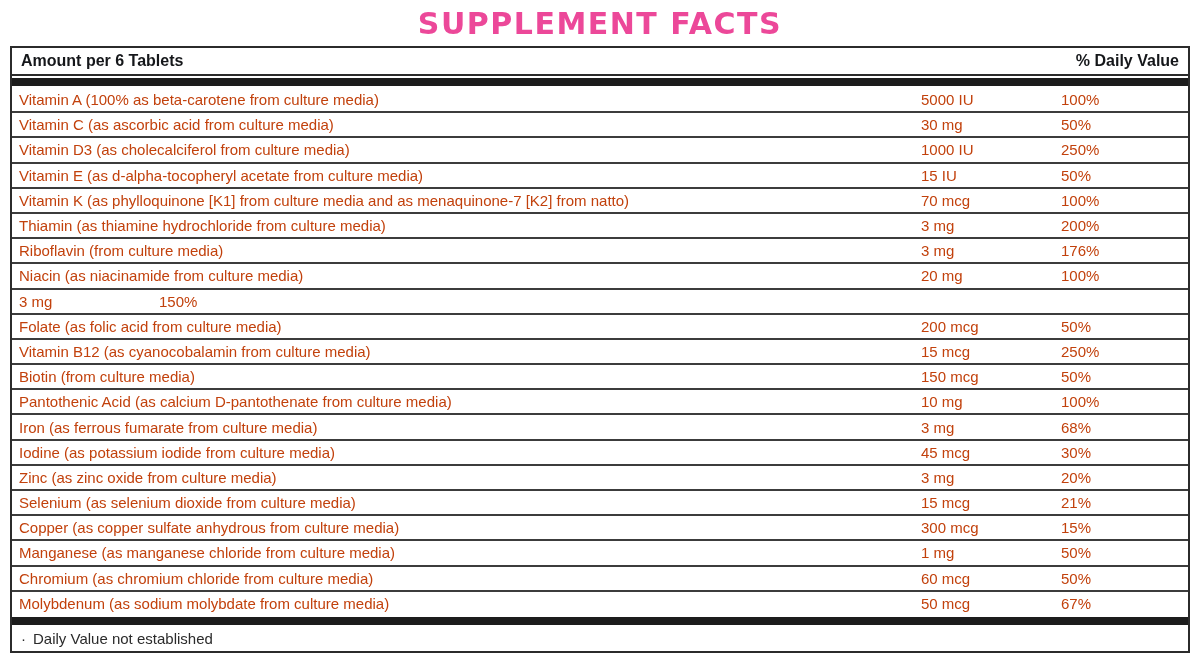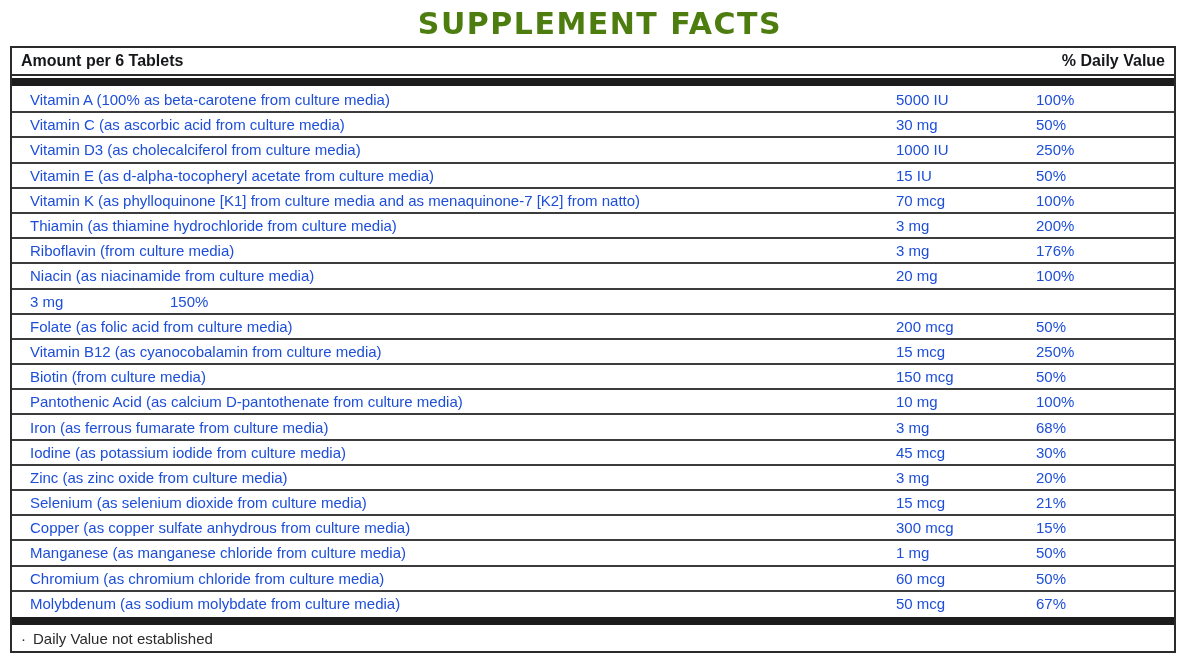--- a/index.html
+++ b/index.html
@@ -15,26 +15,26 @@
     width: 1200px;
     height: 658px;
     box-sizing: border-box;
   }
   .title {
     text-align: center;
     font-family: "DejaVu Sans", sans-serif;
     font-weight: bold;
     font-size: 30px;
     letter-spacing: 1.5px;
-    color: #4d7c0f;
+    color: #ec4899;
     padding-top: 7px;
     line-height: 34px;
   }
   .facts-table {
-    margin: 5px 24px 0 10px;
+    margin: 5px 10px 0 10px;
     border: 2px solid #2b2b2b;
     background: #ffffff;
   }
   .thead {
     display: flex;
     justify-content: space-between;
     align-items: center;
     height: 26px;
     padding: 0 9px;
     font-weight: bold;
@@ -44,23 +44,23 @@
   }
   .thick-bar {
     height: 8px;
     background: #1c1c1c;
     margin: 2px 0;
   }
   .tbody .row {
     display: flex;
     align-items: center;
     height: 23.2px;
-    padding: 0 18px;
+    padding: 0 7px;
     font-size: 15px;
-    color: #1d4ed8;
+    color: #c2410c;
     border-top: 2px solid #3c3c3c;
     white-space: nowrap;
   }
   .tbody .row:first-child {
     border-top: none;
   }
   .cell-name {
     flex: 1;
     overflow: hidden;
     text-overflow: ellipsis;

